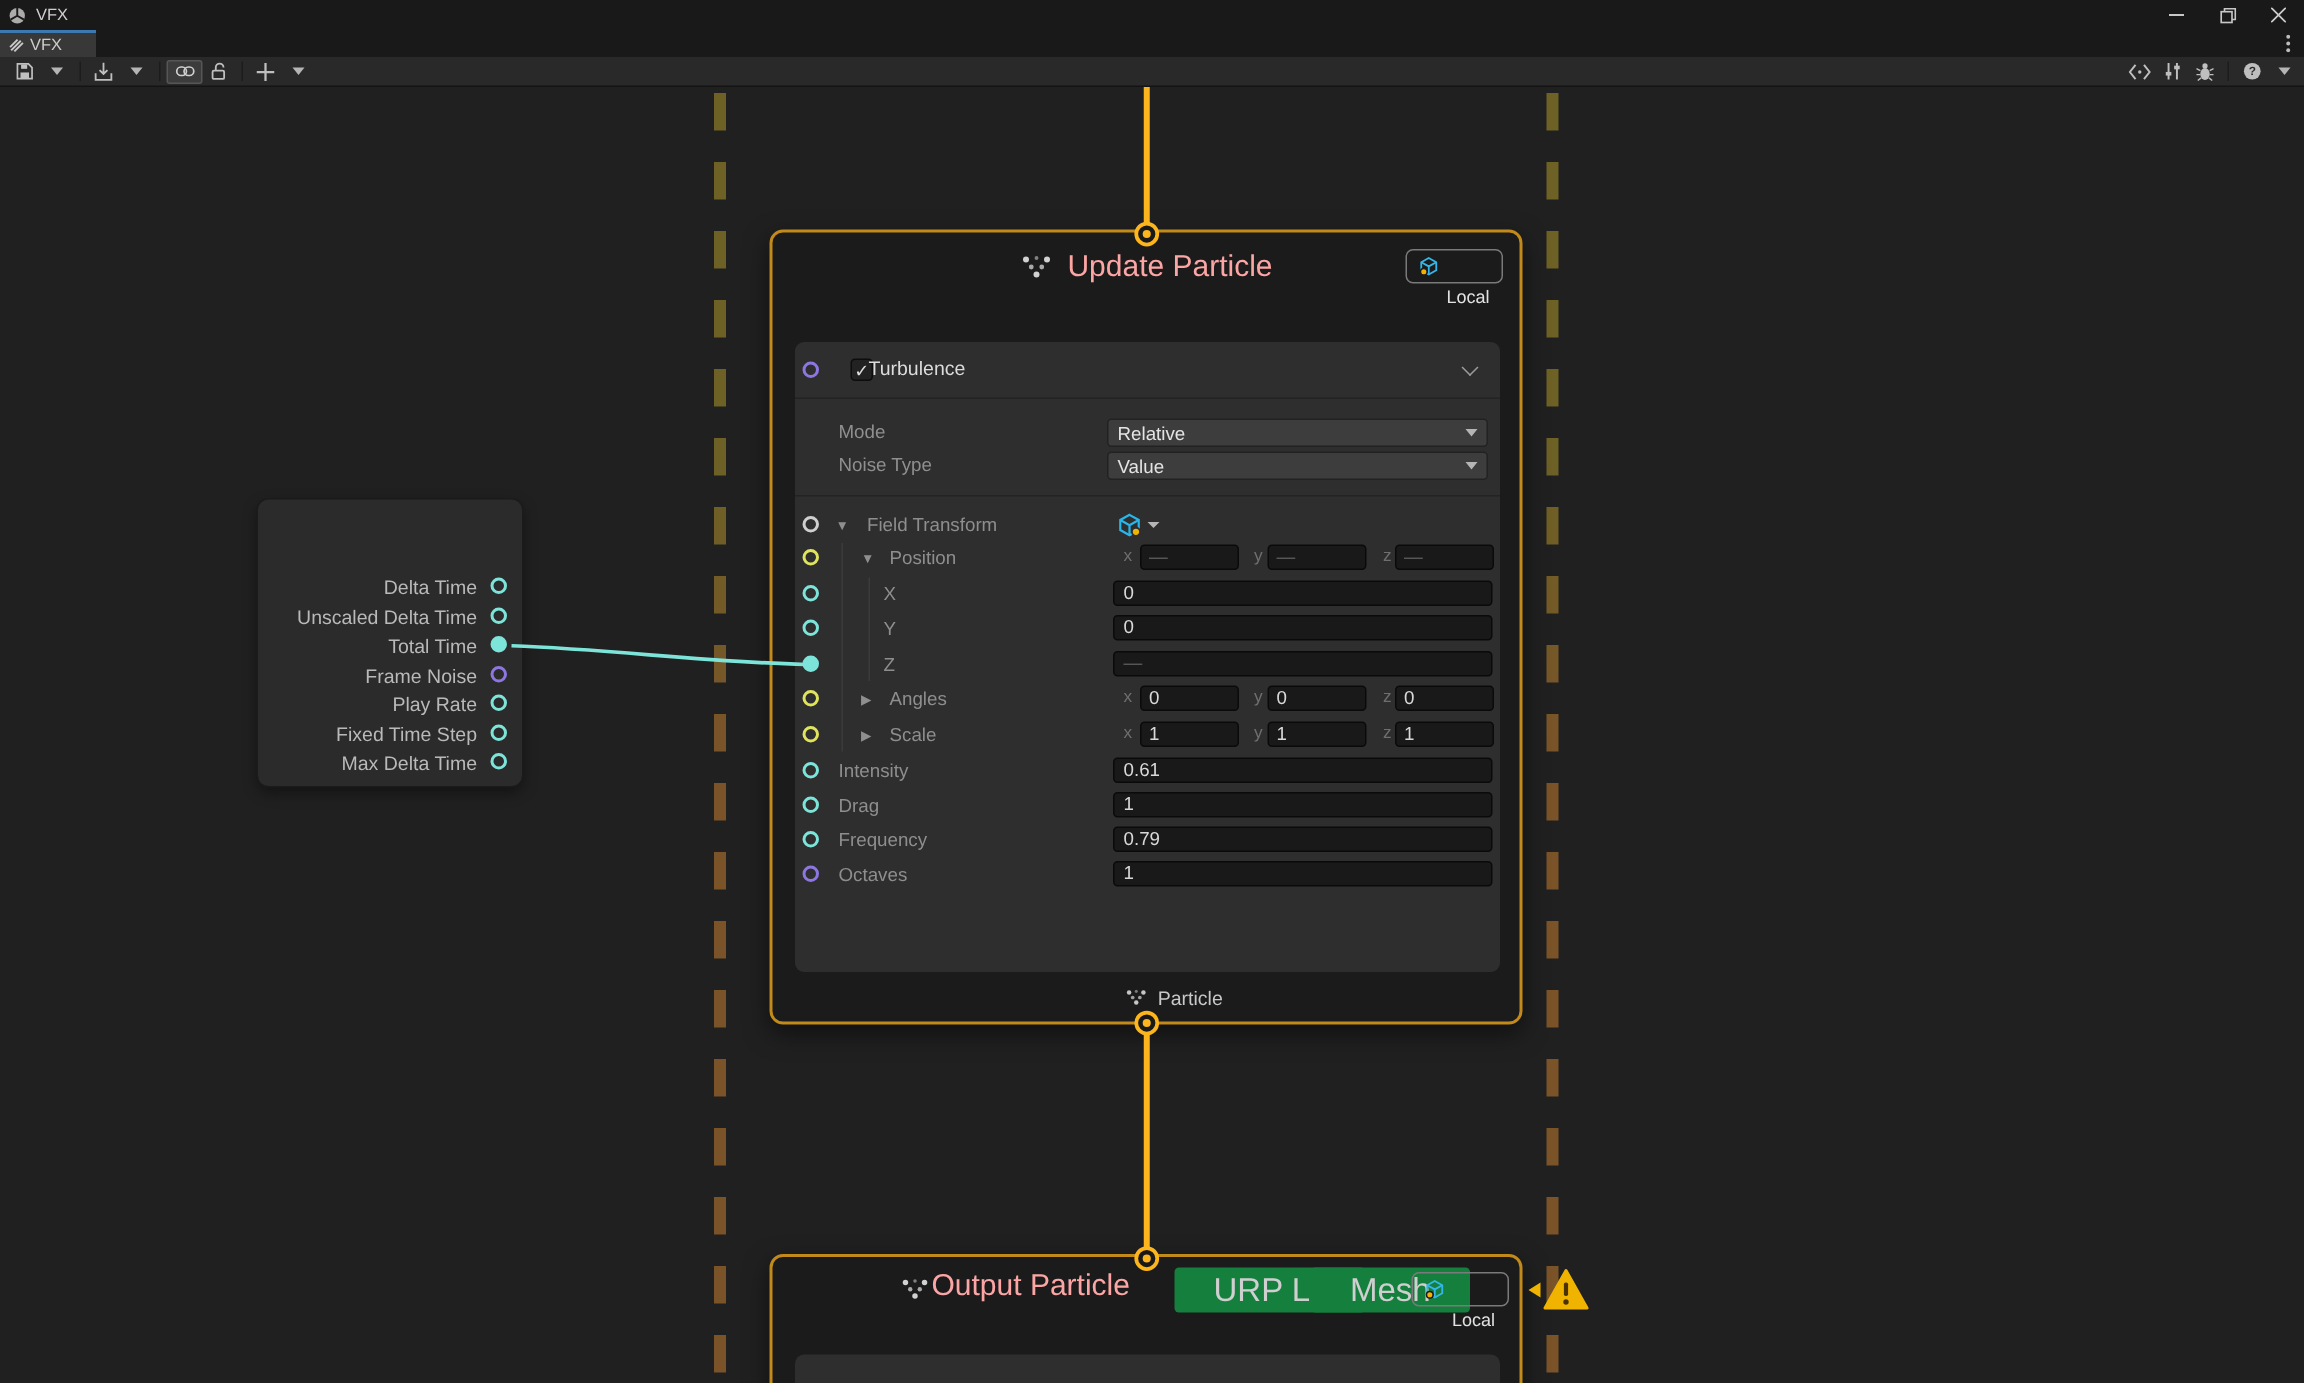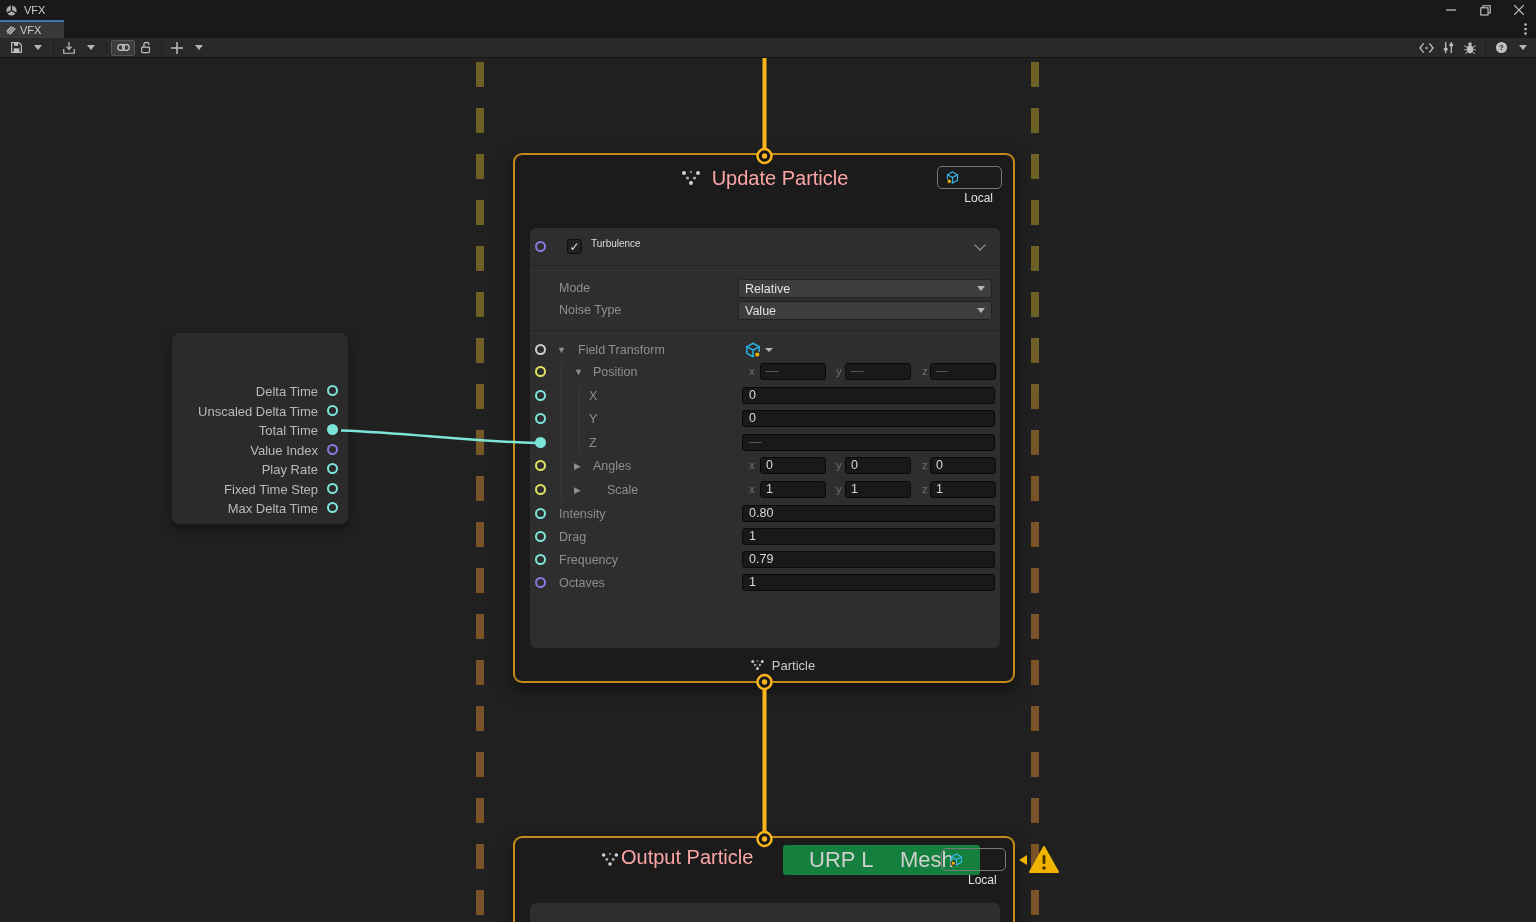--- a/index.html
+++ b/index.html
@@ -48,21 +48,21 @@
   .ctx-title{font-size:20px;color:#fca5a5;white-space:nowrap;}
   .badge-box{background:#15803d;border-radius:3px;color:#cfcfcf;font-size:22px;padding:2px 26px;white-space:nowrap;}
   .local-badge{height:23px;border:1px solid #7a7a7a;border-radius:5px;display:flex;align-items:center;gap:5px;padding:0 8px;box-sizing:border-box;}
   .local-badge .local-label{color:#e2e2e2;font-size:12px;margin-top:40px;}
 
   
   #block{position:absolute;left:15px;top:73px;width:470px;height:420px;background:#2e2e2e;border-radius:6px;}
   #block .bhead{position:absolute;top:0;left:0;right:0;height:37px;border-bottom:1px solid #232323;}
   #block .bhead .port{left:5px;top:13px;}
   .checkbox{position:absolute;left:37px;top:11px;width:15px;height:15px;background:#222;border:1px solid #0d0d0d;border-radius:3px;color:#dedede;font-size:12px;line-height:14px;text-align:center;box-sizing:border-box;}
-  #block .bhead .btitle{position:absolute;left:61px;top:10px;color:#dcdcdc;font-size:10px;}
+  #block .bhead .btitle{position:absolute;left:49px;top:10px;color:#dcdcdc;font-size:13px;}
   #block .bhead .chev{position:absolute;right:16px;top:17px;}
   .setrow{position:absolute;left:0;right:0;height:22px;}
   .setrow .slabel{position:absolute;left:29px;top:3px;color:#8f8f8f;font-size:12.5px;}
   .dropdown{position:absolute;left:208px;width:254px;height:19px;top:1px;background:#3d3d3d;border:1px solid #222;border-radius:3px;display:flex;align-items:center;justify-content:space-between;padding:0 6px;box-sizing:border-box;}
   .dropdown .dval{color:#e4e4e4;font-size:12.5px;}
   .sep2{position:absolute;left:0;right:0;top:102px;height:1px;background:#232323;}
   .prow{position:absolute;left:0;right:0;height:22px;}
   .prow .port{left:5px;top:5px;}
   .plabel{position:absolute;top:4px;color:#8e8e8e;font-size:12.5px;white-space:nowrap;}
   .ffull{position:absolute;left:212px;width:253px;top:2px;height:17px;background:#191919;border:1px solid #0a0a0a;border-radius:3px;color:#d8d8d8;font-size:12.5px;line-height:15px;padding:0 6px;box-sizing:border-box;}
@@ -103,21 +103,21 @@
     </div>
     <div class="otrow" style="top:68px">
       <span class="olabel">Unscaled Delta Time</span>
       <span class="port"></span>
     </div>
     <div class="otrow" style="top:87px">
       <span class="olabel">Total Time</span>
       <span class="port filled"></span>
     </div>
     <div class="otrow" style="top:107px">
-      <span class="olabel">Value Index</span>
+      <span class="olabel">Frame Noise</span>
       <span class="port purple"></span>
     </div>
     <div class="otrow" style="top:126px">
       <span class="olabel">Play Rate</span>
       <span class="port"></span>
     </div>
     <div class="otrow" style="top:146px">
       <span class="olabel">Fixed Time Step</span>
       <span class="port"></span>
     </div>
@@ -223,33 +223,33 @@
         <span class="fmini" style="left:230px">0</span>
         <span class="axis" style="left:306px">y</span>
         <span class="fmini" style="left:315px">0</span>
         <span class="axis" style="left:392px">z</span>
         <span class="fmini" style="left:400px">0</span>
       </div>
 
       <div class="prow" style="top:251px">
         <span class="port yellow"></span>
         <span class="fold" style="position:absolute;left:44px;top:6px;">▶</span>
-        <span class="plabel" style="left:77px">Scale</span>
+        <span class="plabel" style="left:63px">Scale</span>
         <span class="axis" style="left:219px">x</span>
         <span class="fmini" style="left:230px">1</span>
         <span class="axis" style="left:306px">y</span>
         <span class="fmini" style="left:315px">1</span>
         <span class="axis" style="left:392px">z</span>
         <span class="fmini" style="left:400px">1</span>
       </div>
 
       <div class="prow" style="top:275px">
         <span class="port"></span>
         <span class="plabel" style="left:29px">Intensity</span>
-        <span class="ffull">0.80</span>
+        <span class="ffull">0.61</span>
       </div>
 
       <div class="prow" style="top:298px">
         <span class="port"></span>
         <span class="plabel" style="left:29px">Drag</span>
         <span class="ffull">1</span>
       </div>
 
       <div class="prow" style="top:321px">
         <span class="port"></span>

